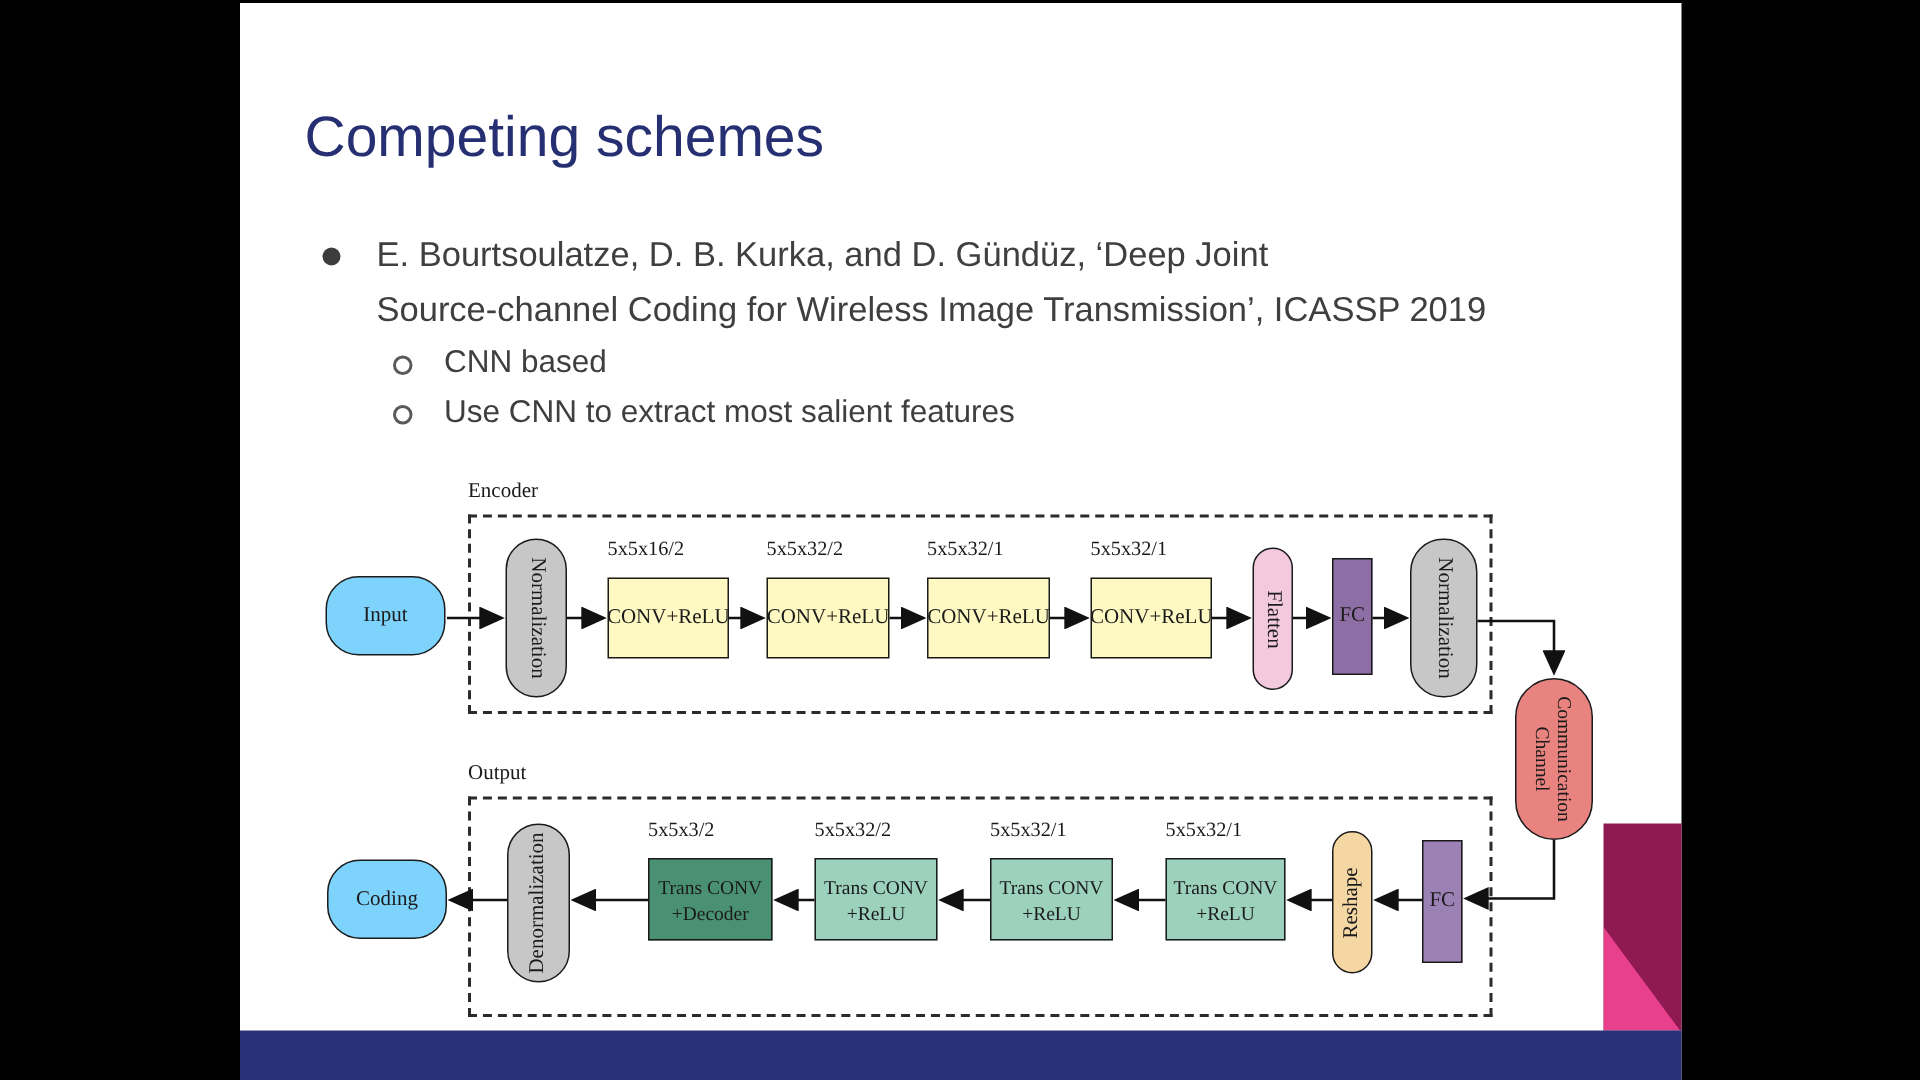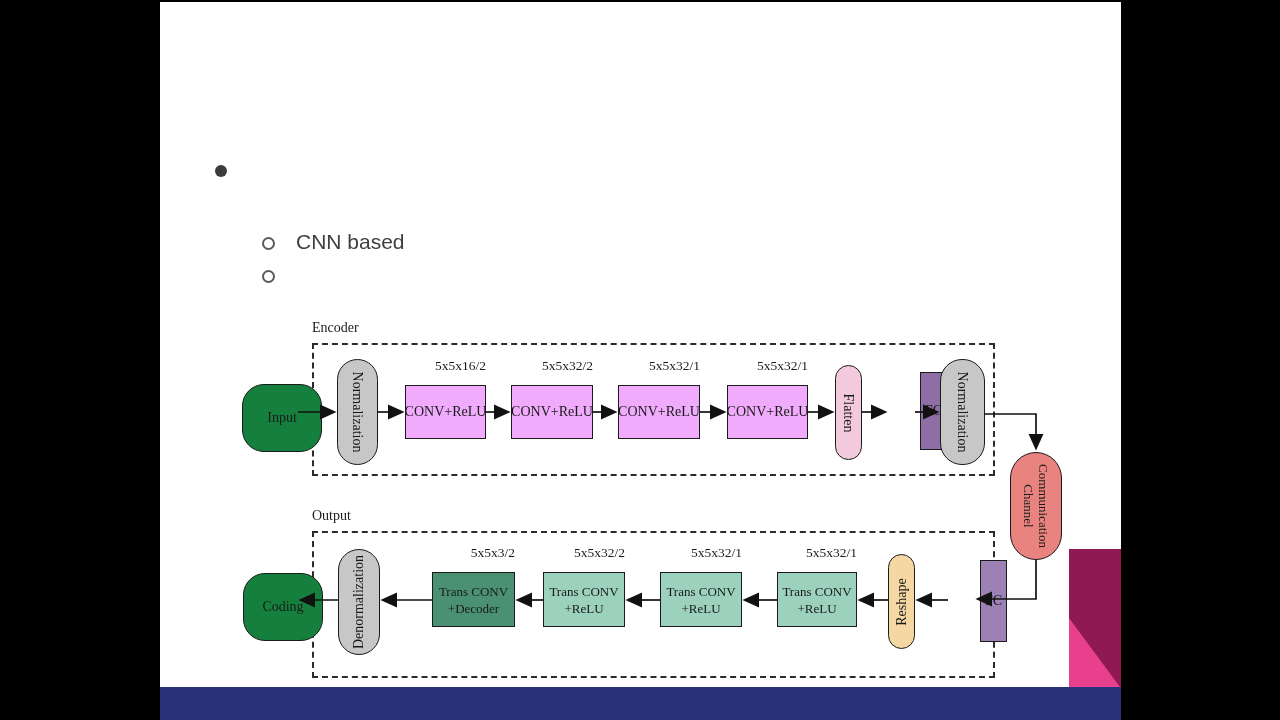--- a/index.html
+++ b/index.html
@@ -22,58 +22,62 @@
 
   
   .dg{font-family:"Liberation Serif",serif;color:#1a1a1a;}
   .region-label{position:absolute;font-size:14px;text-align:right;}
   .dashed-box{position:absolute;border:2px dashed #2b2b2b;box-sizing:border-box;}
   .enc-box{left:152px;top:341px;width:683px;height:133px;}
   .dec-box{left:152px;top:529px;width:683px;height:147px;}
 
   .node{position:absolute;box-sizing:border-box;border:1.5px solid #1a1a1a;
         display:flex;align-items:center;justify-content:center;text-align:center;}
-  .io{width:80px;height:68px;border-radius:22px;background:#15803d;font-size:14px;margin-left:25px;}
+  .io{width:80px;height:53px;border-radius:22px;background:#7dd3fc;font-size:14px;}
   .pill-gray{background:#c7c7c7;border-radius:22px;}
   .pill-pink{background:#f2c9dd;border-radius:14px;}
   .pill-tan{background:#f5d7a3;border-radius:14px;}
   .pill-red{background:#e9837f;border-radius:26px;}
   .vtext-down{transform:rotate(90deg);white-space:nowrap;font-size:14px;}
   .vtext-up{transform:rotate(-90deg);white-space:nowrap;font-size:14px;}
-  .conv{background:#f0abfc;font-size:14px;}
+  .conv{background:#fef9c3;font-size:14px;}
   .tconv{background:#9bd1bd;font-size:13px;line-height:17px;align-items:center;}
   .tconv-dark{background:#4a9174;}
-  .fcbox{font-size:14px;margin-left:32px;}
+  .fcbox{font-size:14px;}
   .fc-enc{background:#8d6fa5;}
   .fc-dec{background:#9c81b4;}
-  .blk-label{position:absolute;font-size:13.5px;text-align:right;}
+  .blk-label{position:absolute;font-size:13.5px;text-align:left;}
   .chan-text{transform:rotate(90deg);width:100px;text-align:center;font-size:13px;line-height:15px;white-space:normal;}
 
   svg.wires{position:absolute;left:0;top:0;pointer-events:none;}
 
   .corner-maroon{position:absolute;left:909px;top:547px;width:52px;height:138px;background:#8f1a52;}
   .corner-pink{position:absolute;left:909px;top:616px;width:51px;height:69px;background:#e8408d;
                clip-path:polygon(0 0,0 100%,100% 100%);}
   .bottom-bar{position:absolute;left:0;top:685px;width:961px;height:35px;background:#293178;}
 </style>
 </head>
 <body>
 
 <div class="bar-left"></div>
 <div class="bar-right"></div>
 
 <div class="slide">
 
+  <div class="title">Competing schemes</div>
 
   <div class="bullet-dot"></div>
   <div class="bullet-text">
+    <div>E. Bourtsoulatze, D. B. Kurka, and D. Gündüz, ‘Deep Joint</div>
+    <div>Source-channel Coding for Wireless Image Transmission’, ICASSP 2019</div>
   </div>
   <div class="sub-circle sub1"></div>
   <div class="sub-text subt1">CNN based</div>
   <div class="sub-circle sub2"></div>
+  <div class="sub-text subt2">Use CNN to extract most salient features</div>
 
   <div class="dg">
     <div class="region-label" style="left:152px;top:318px;">Encoder</div>
     <div class="dashed-box enc-box"></div>
     <div class="region-label" style="left:152px;top:506px;">Output</div>
     <div class="dashed-box dec-box"></div>
 
     <div class="node io" style="left:57px;top:382px;">Input</div>
     <div class="node pill-gray" style="left:177px;top:357px;width:41px;height:106px;">
       <span class="vtext-down">Normalization</span>

